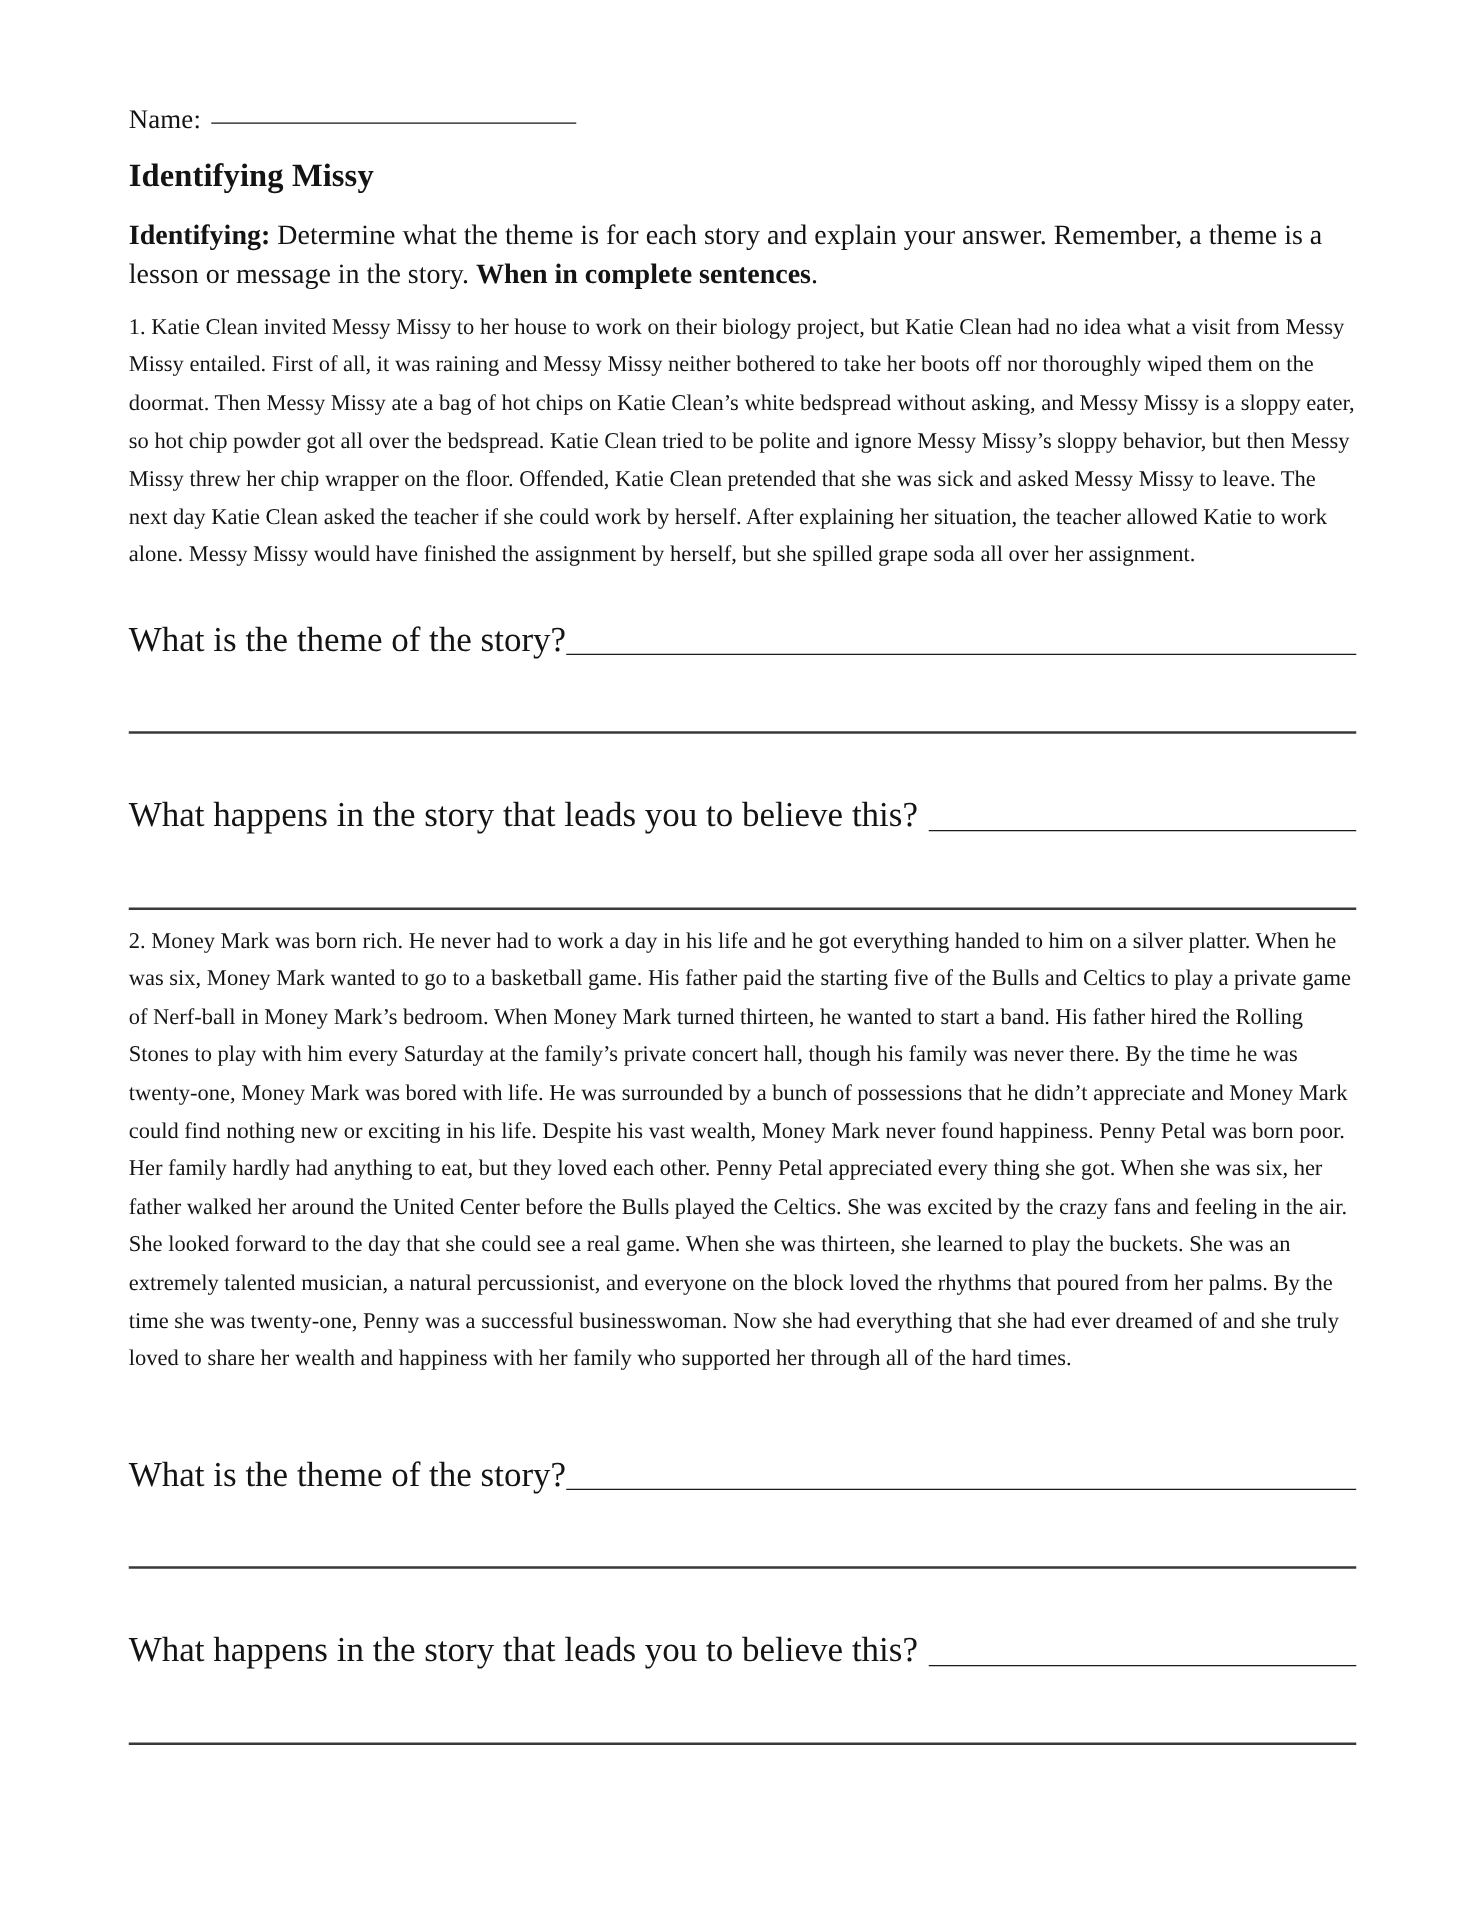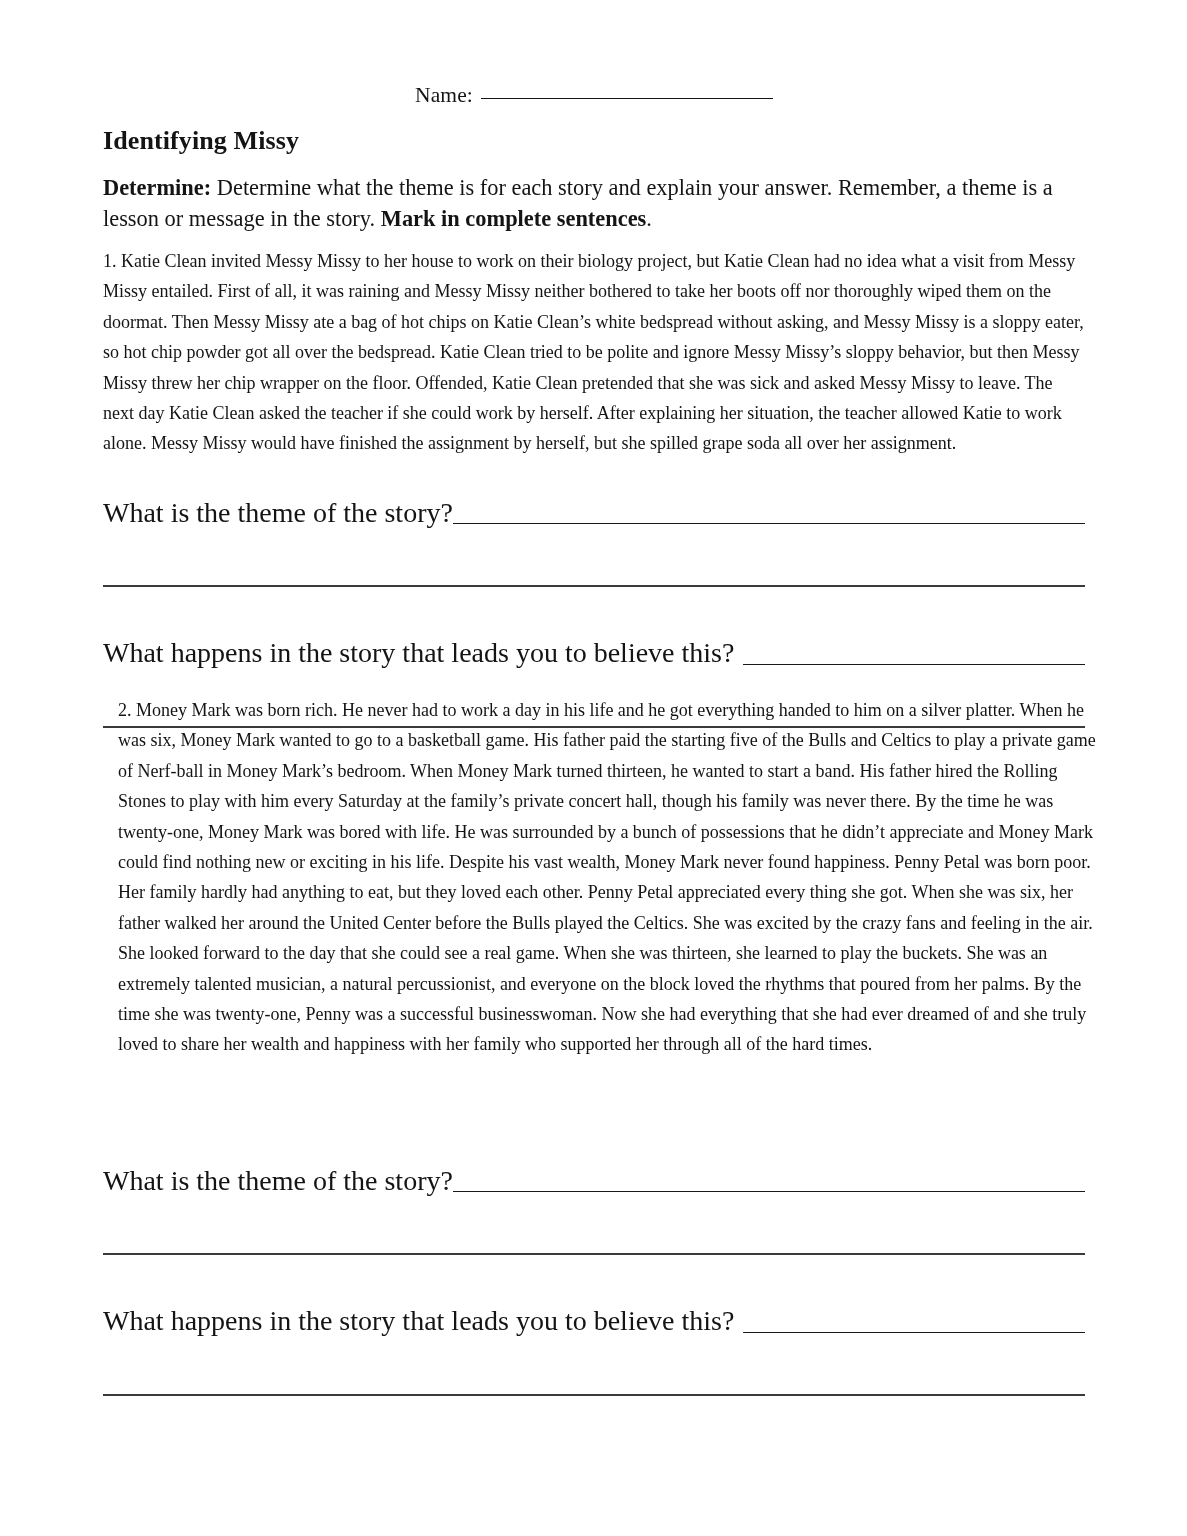--- a/index.html
+++ b/index.html
@@ -28,21 +28,21 @@
     width: 982px;
   }
 
   
   .name-row {
     position: absolute;
     left: 0;
     top: 83px;
     width: 982px;
     display: flex;
-    justify-content: center;
+    justify-content: flex-start;
     align-items: baseline;
   }
   .name-label {
     font-size: 21.5px;
     letter-spacing: 0.1px;
     white-space: nowrap;
   }
   .name-rule {
     display: inline-block;
     width: 292px;
@@ -78,21 +78,21 @@
   
   .story {
     position: absolute;
     left: 0;
     width: 982px;
     font-size: 18px;
     line-height: 30.4px;
     text-align: left;
   }
   #story-1 { top: 228px; }
-  #story-2 { top: 677px; margin-left: 15px; }
+  #story-2 { top: 719px; }
 
   
   .qa-block {
     position: absolute;
     left: 0;
     width: 982px;
   }
   #qa-1 { top: 498px; }
   #qa-2 { top: 1166px; }
 
@@ -129,21 +129,21 @@
   <div class="content">
 
     <div class="name-row">
       <span class="name-label">Name:</span>
       <span class="name-rule"></span>
     </div>
 
     <h1 class="title">Identifying Missy</h1>
 
     <p class="directions">
-      <b>Determine:</b><span> Determine what the theme is for each story and explain your answer.  Remember, a theme is a lesson or message in the story.  </span><b>Mark in complete sentences</b><span>.</span>
+      <b>Identifying:</b><span> Determine what the theme is for each story and explain your answer.  Remember, a theme is a lesson or message in the story.  </span><b>When in complete sentences</b><span>.</span>
     </p>
 
     <p class="story" id="story-1">1.  Katie Clean invited Messy Missy to her house to work on their biology project, but Katie Clean had no idea what a visit from Messy Missy entailed.  First of all, it was raining and Messy Missy neither bothered to take her boots off nor thoroughly wiped them on the doormat.  Then Messy Missy ate a bag of hot chips on Katie Clean’s white bedspread without asking, and Messy Missy is a sloppy eater, so hot chip powder got all over the bedspread.  Katie Clean tried to be polite and ignore Messy Missy’s sloppy behavior, but then Messy Missy threw her chip wrapper on the floor.   Offended, Katie Clean pretended that she was sick and asked Messy Missy to leave.  The next day Katie Clean asked the teacher if she could work by herself.  After explaining her situation, the teacher allowed Katie to work alone.  Messy Missy would have finished the assignment by herself, but she spilled grape soda all over her assignment.</p>
 
     <div class="qa-block" id="qa-1">
       <div class="q-row">
         <span class="q-text">What is the theme of the story?</span>
         <span class="q-rule"></span>
       </div>
       <div class="sp-after-q"></div>

